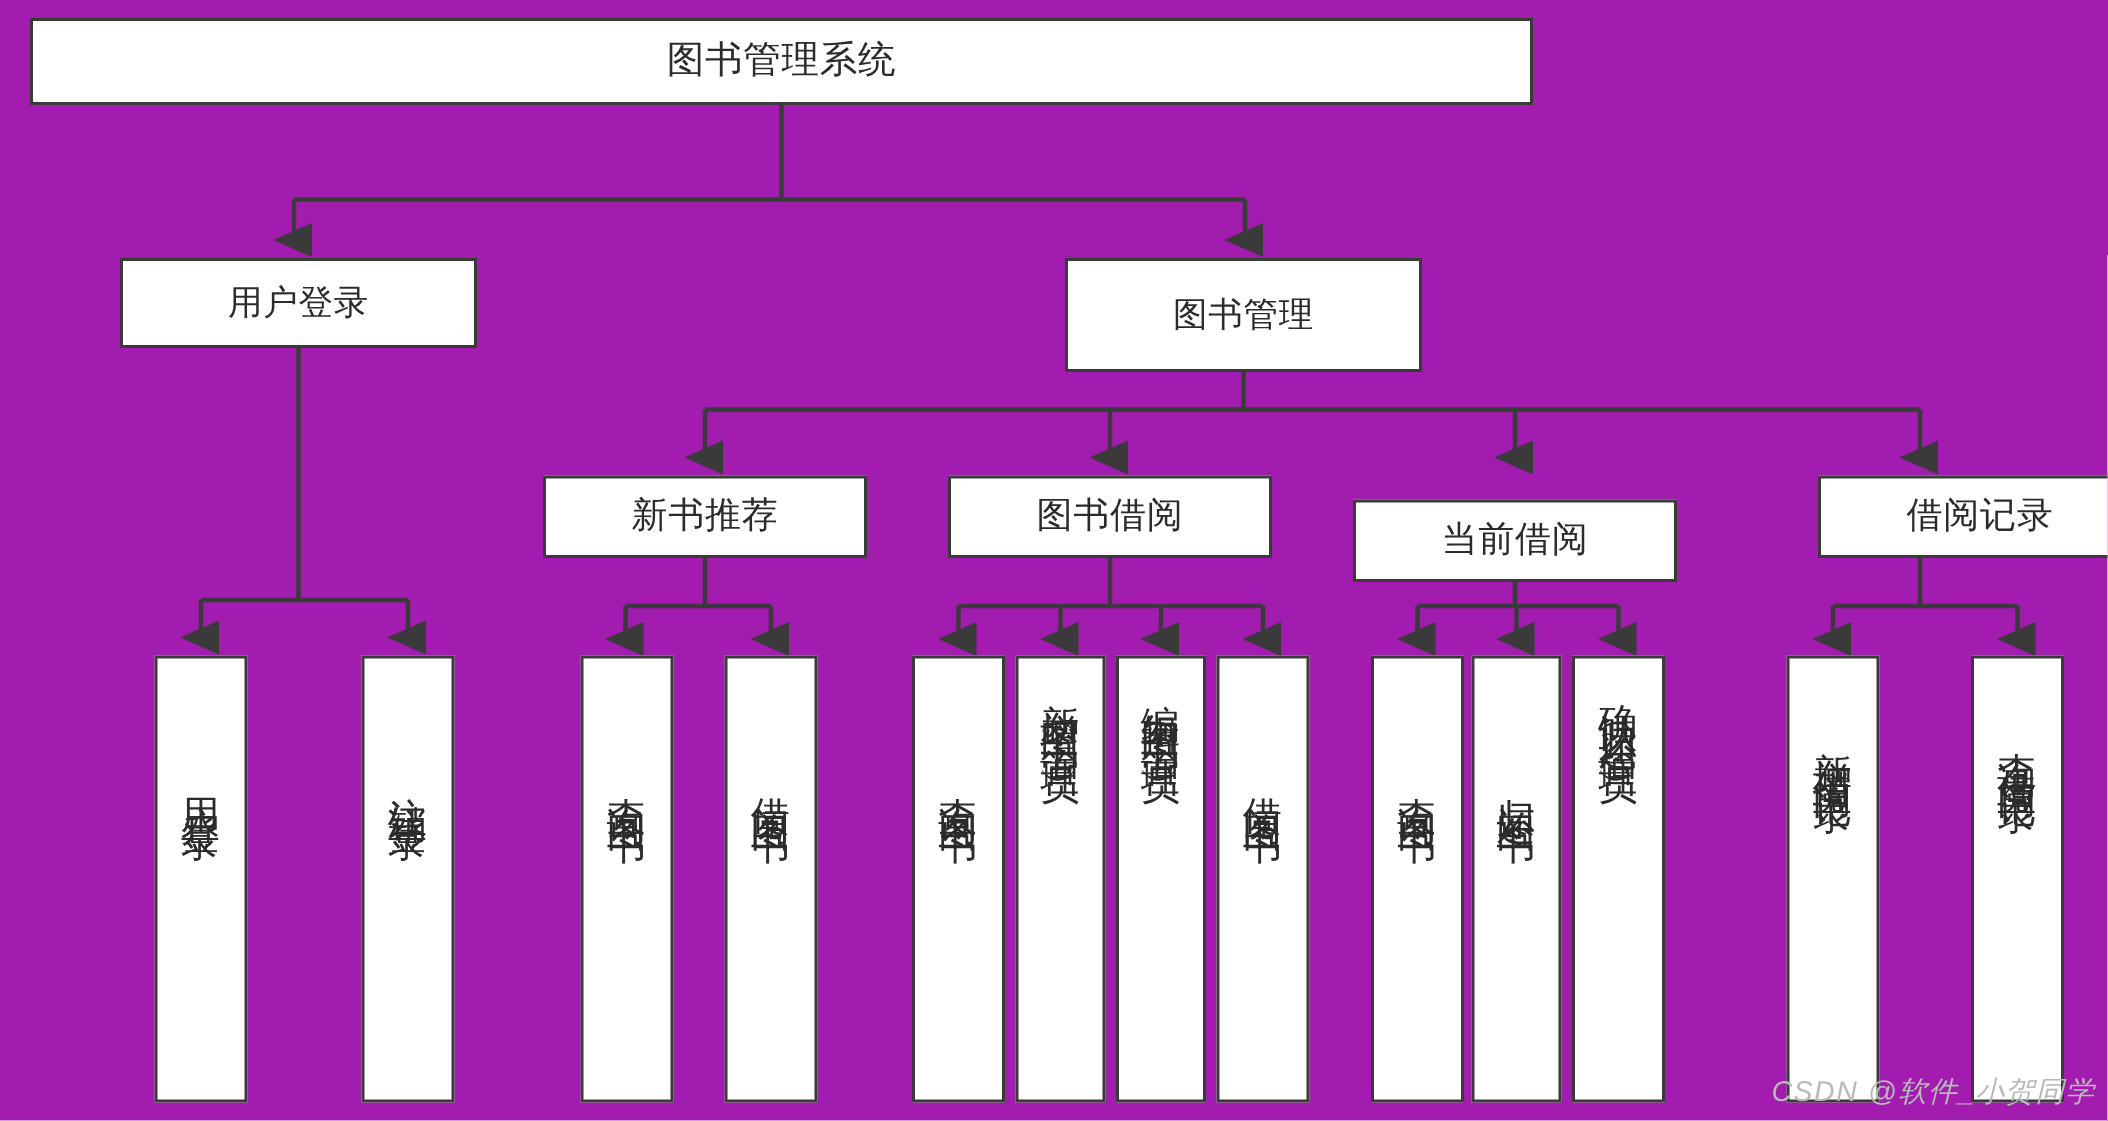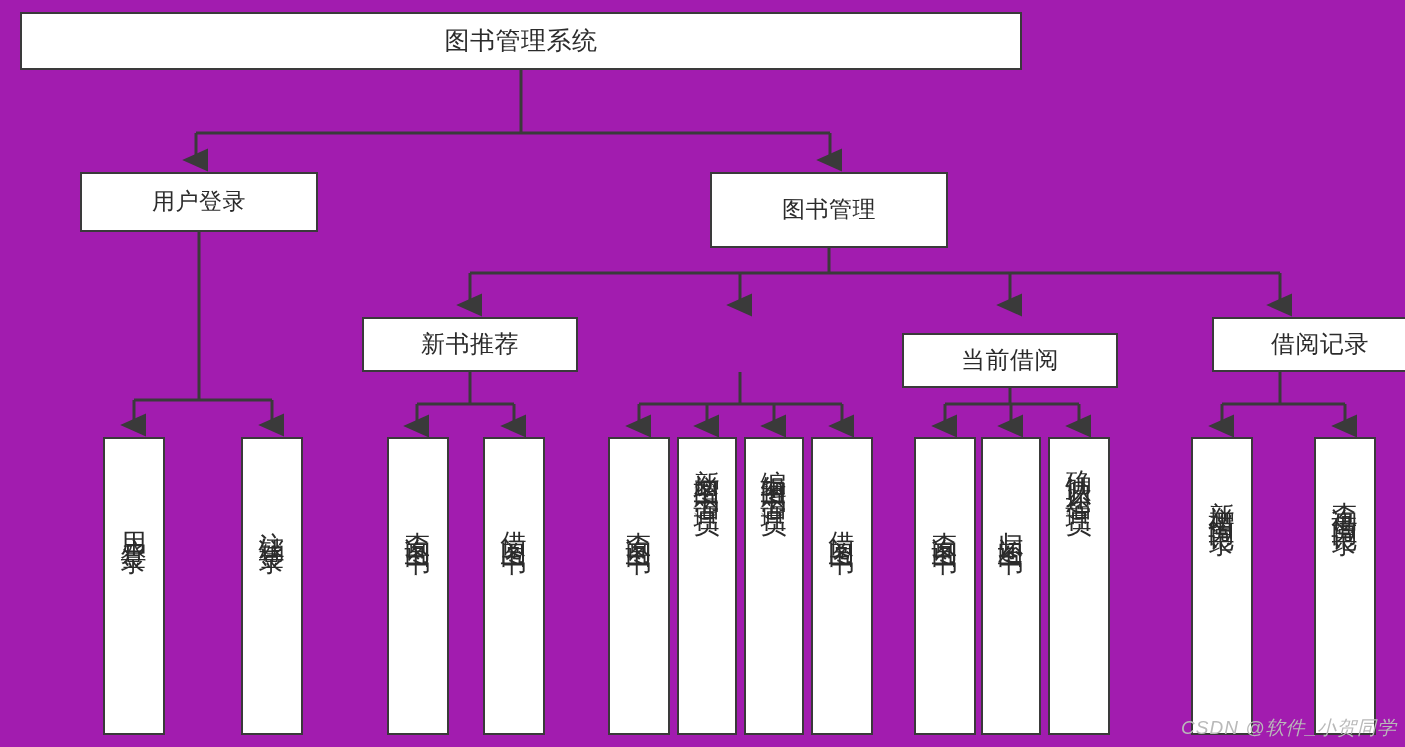--- a/index.html
+++ b/index.html
@@ -140,20 +140,23 @@
   <div class="node lvl1" style="left:80px; top:172px; width:238px; height:60px;">
     <span class="node-label">用户登录</span>
   </div>
   <div class="node lvl1" style="left:710px; top:172px; width:238px; height:76px;font-family:Liberation Serif, serif;">
     <span class="node-label">图书管理</span>
   </div>
 
   <div class="node lvl2" style="left:362px; top:317px; width:216px; height:55px;">
     <span class="node-label">新书推荐</span>
   </div>
+  <div class="node lvl2" style="left:632px; top:317px; width:216px; height:55px;">
+    <span class="node-label">图书借阅</span>
+  </div>
   <div class="node lvl2" style="left:902px; top:333px; width:216px; height:55px;">
     <span class="node-label">当前借阅</span>
   </div>
   <div class="node lvl2" style="left:1172px; top:317px; width:216px; height:55px;margin-left:40px;">
     <span class="node-label">借阅记录</span>
   </div>
 
   <div class="node leaf short" style="left:103px; top:437px; width:62px; height:298px;">
     <span class="node-label">用户登录</span>
   </div>

